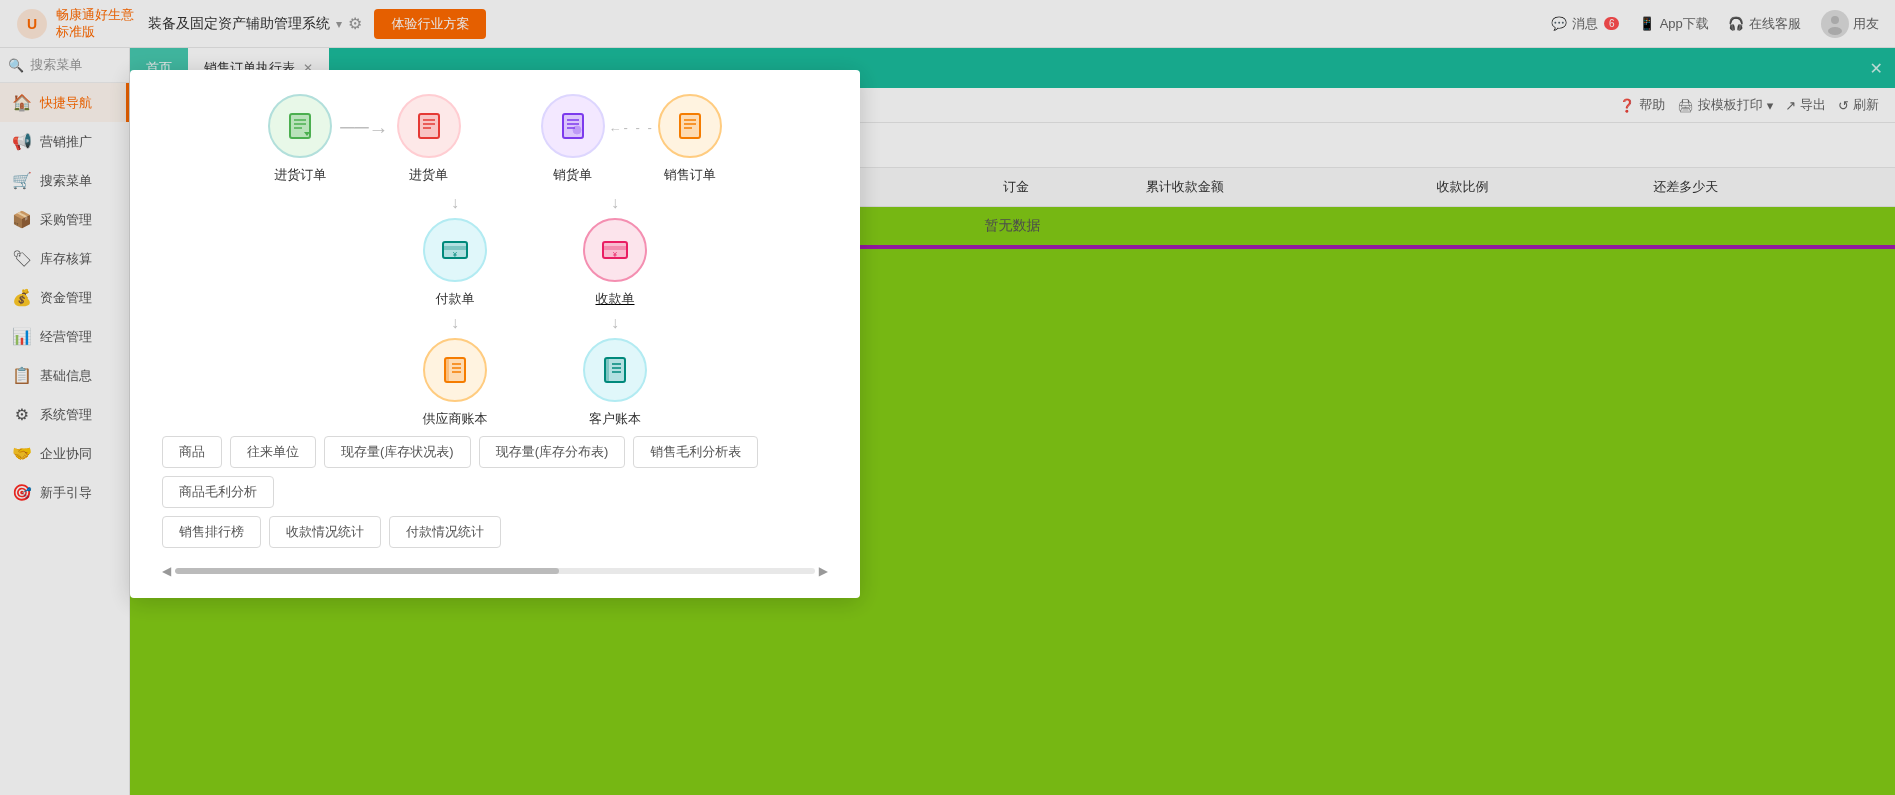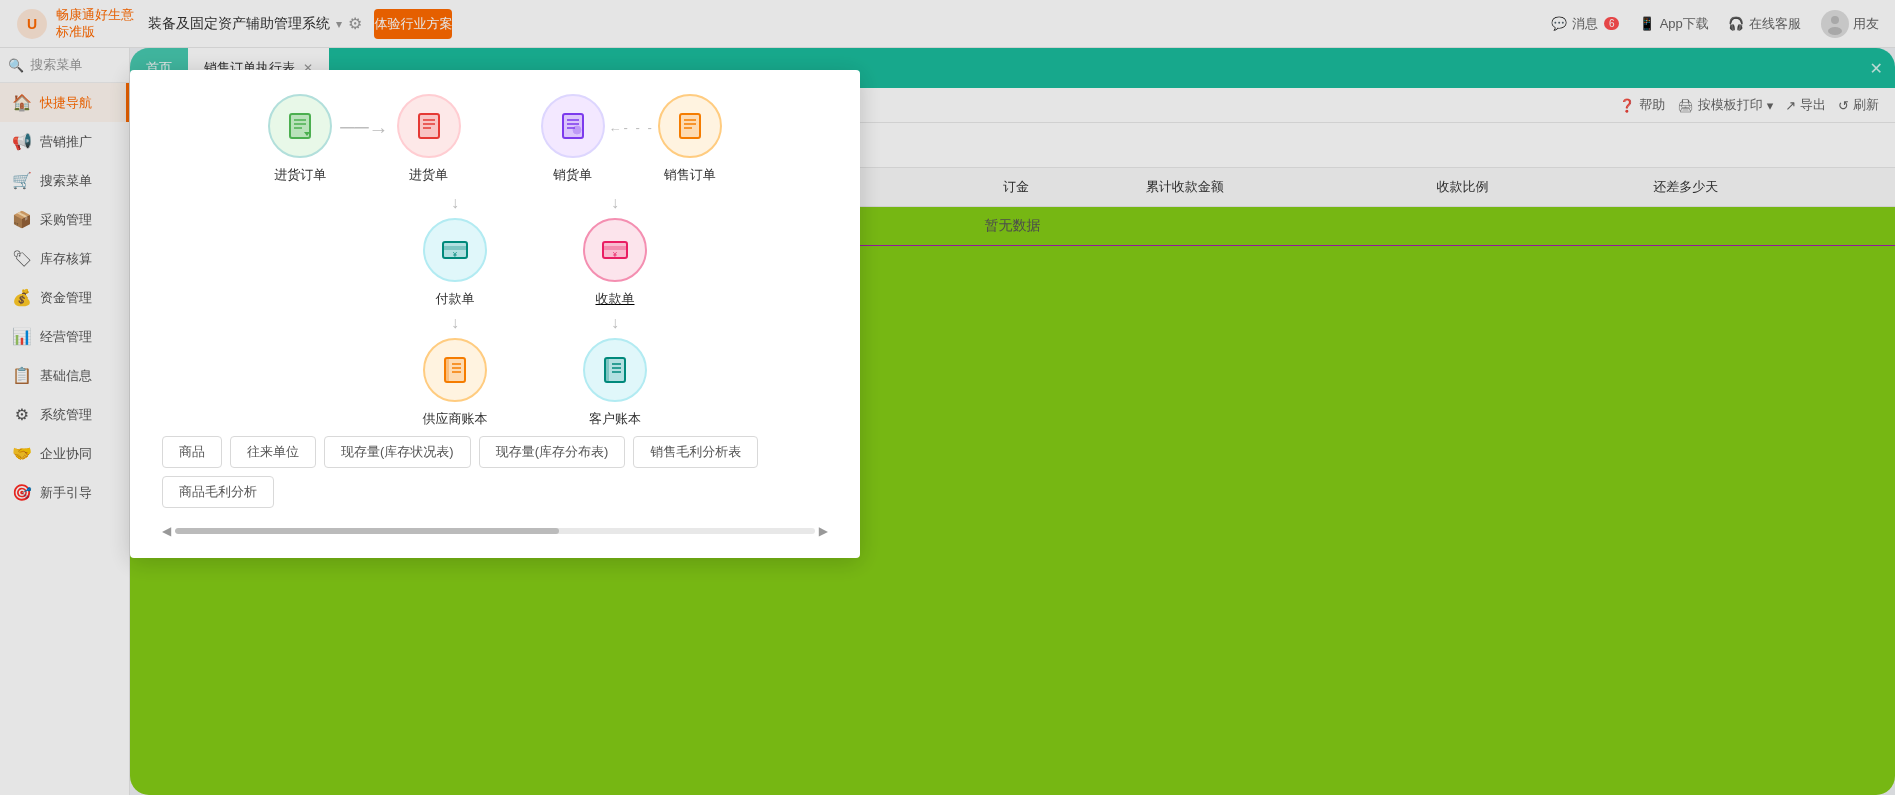--- a/index.html
+++ b/index.html
@@ -3,31 +3,31 @@
   <meta charset="utf-8">
   <style>
     * { box-sizing: border-box; margin: 0; padding: 0; }
     body { font-family: 'Microsoft YaHei', Arial, sans-serif; font-size: 13px; background: #f0f2f5; overflow: hidden; }
 
     
     .app-container { display: flex; flex-direction: column; height: 795px; width: 1895px; }
     .top-bar { display: flex; align-items: center; height: 48px; background: #fff; border-bottom: 1px solid #e8e8e8; padding: 0 16px; gap: 12px; flex-shrink: 0; }
     .main-layout { display: flex; flex: 1; overflow: hidden; }
     .sidebar { width: 130px; background: #fff; border-right: 1px solid #e8e8e8; display: flex; flex-direction: column; flex-shrink: 0; }
-    .content-area { flex: 1; display: flex; flex-direction: column; overflow: hidden; background: #f0f2f5; border-radius: 19px; }
+    .content-area { flex: 1; display: flex; flex-direction: column; overflow: hidden; background: #f0f2f5; }
 
     
     .logo-area { display: flex; align-items: center; gap: 8px; width: 120px; }
     .logo-icon { width: 32px; height: 32px; }
     .logo-text { font-size: 13px; color: #ff6a00; line-height: 1.3; }
     .sys-title { font-size: 14px; color: #333; font-weight: 500; }
     .sys-title-wrapper { display: flex; align-items: center; gap: 6px; }
     .dropdown-arrow { color: #999; font-size: 12px; }
     .settings-icon { color: #999; font-size: 16px; cursor: pointer; }
-    .trial-btn { background: #ff6a00; color: #fff; border: none; border-radius: 4px; padding: 6px 0; font-size: 13px; cursor: pointer; }
+    .trial-btn { background: #ff6a00; color: #fff; border: none; border-radius: 4px; padding: 6px 17px; font-size: 13px; cursor: pointer; }
     .top-right { margin-left: auto; display: flex; align-items: center; gap: 20px; color: #666; font-size: 13px; }
     .top-right-item { display: flex; align-items: center; gap: 4px; cursor: pointer; }
     .badge { background: #ff4d4f; color: #fff; border-radius: 10px; font-size: 10px; padding: 1px 5px; margin-left: 2px; }
     .user-avatar { width: 28px; height: 28px; border-radius: 50%; background: #ddd; display: flex; align-items: center; justify-content: center; }
     .sidebar-search { padding: 8px; border-bottom: 1px solid #f0f0f0; }
     .sidebar-search-inner { display: flex; align-items: center; gap: 6px; color: #999; font-size: 13px; cursor: pointer; }
     .sidebar-nav { flex: 1; overflow-y: auto; }
     .sidebar-item { display: flex; align-items: center; gap: 8px; padding: 10px 12px; cursor: pointer; color: #555; font-size: 13px; }
     .sidebar-item.active { background: #fff7f0; color: #ff6a00; border-right: 3px solid #ff6a00; }
     .sidebar-item-icon { font-size: 16px; width: 20px; text-align: center; }
@@ -49,21 +49,21 @@
     .filter-input { border: 1px solid #d9d9d9; border-radius: 4px; padding: 4px 8px; font-size: 13px; width: 160px; }
     .filter-select { border: 1px solid #d9d9d9; border-radius: 4px; padding: 4px 8px; font-size: 13px; width: 120px; }
     .query-btn { background: #ff6a00; color: #fff; border: none; border-radius: 4px; padding: 5px 16px; font-size: 13px; cursor: pointer; }
     .more-filter { color: #ff6a00; font-size: 13px; cursor: pointer; margin-left: 4px; }
     .set-btn { background: #fff; border: 1px solid #d9d9d9; color: #666; border-radius: 4px; padding: 4px 10px; font-size: 12px; cursor: pointer; }
 
     
     .table-container { flex: 1; overflow: auto; background: #84cc16; }
     .data-table { width: 100%; border-collapse: collapse; font-size: 13px; }
     .data-table th { background: #fafafa; padding: 10px 12px; text-align: left; border-bottom: 1px solid #e8e8e8; color: #333; font-weight: 500; white-space: nowrap; }
-    .data-table td { padding: 10px 12px; border-bottom: 1px solid #a21caf; color: #555; white-space: nowrap; }
+    .data-table td { padding: 10px 12px; border-bottom: 4px solid #a21caf; color: #555; white-space: nowrap; }
     .no-data { text-align: center; padding: 60px; color: #999; font-size: 14px; }
 
     
     .modal-overlay { position: fixed; top: 0; left: 0; right: 0; bottom: 0; background: rgba(0,0,0,0.1); z-index: 100; display: flex; align-items: flex-start; justify-content: flex-start; }
     .modal-box { background: #fff; border-radius: 4px; box-shadow: 0 4px 24px rgba(0,0,0,0.18); margin: 70px 0 0 130px; width: 730px; padding: 24px 32px 20px; position: relative; }
     .flow-node { display: flex; flex-direction: column; align-items: center; gap: 8px; }
     .flow-circle { width: 64px; height: 64px; border-radius: 50%; display: flex; align-items: center; justify-content: center; font-size: 26px; }
     .flow-circle.green { background: #e8f8e8; color: #4caf50; border: 2px solid #b2dfdb; }
     .flow-circle.red { background: #fde8e8; color: #e53935; border: 2px solid #ffcdd2; }
     .flow-circle.purple { background: #f3e8ff; color: #7c3aed; border: 2px solid #ddd6fe; }
@@ -413,20 +413,25 @@
 
       <div class="common-funcs">
         <div class="func-btns">
           <button class="func-btn">商品</button>
           <button class="func-btn">往来单位</button>
           <button class="func-btn">现存量(库存状况表)</button>
           <button class="func-btn">现存量(库存分布表)</button>
           <button class="func-btn">销售毛利分析表</button>
           <button class="func-btn">商品毛利分析</button>
         </div>
+        <div class="func-btns">
+          <button class="func-btn">销售排行榜</button>
+          <button class="func-btn">收款情况统计</button>
+          <button class="func-btn">付款情况统计</button>
+        </div>
       </div>
 
       <div class="modal-scrollbar">
         <span class="scroll-arrow">◀</span>
         <div class="scrollbar-track">
           <div class="scrollbar-thumb"></div>
         </div>
         <span class="scroll-arrow">▶</span>
       </div>
     </div>

